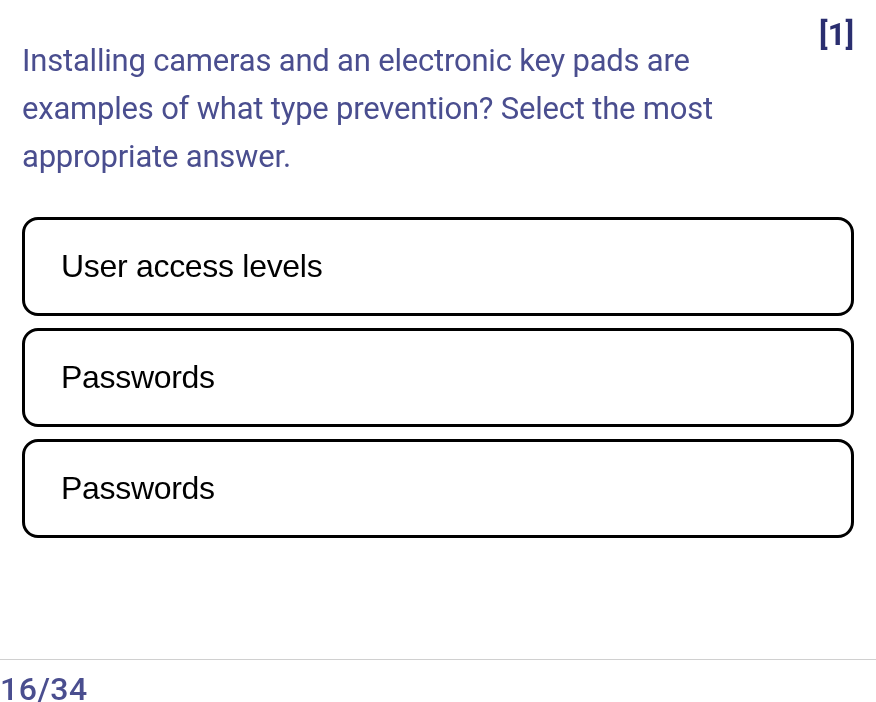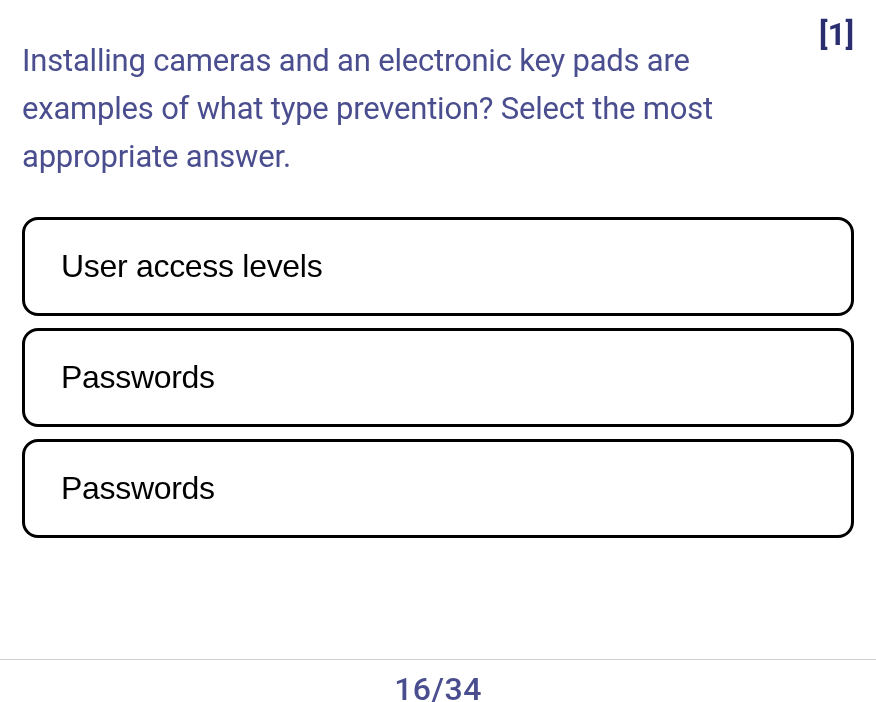--- a/index.html
+++ b/index.html
@@ -58,21 +58,20 @@
       width: 100%;
       letter-spacing: -0.3px;
     }
     .footer {
       position: absolute;
       bottom: 0;
       left: 0;
       right: 0;
       border-top: 1px solid #d0d0d0;
       padding-top: 4px;
-      text-align: center;
     }
     .page-number {
       color: #4a4e8f;
       font-size: 32px;
       font-weight: 500;
       letter-spacing: 0.5px;
       position: relative;
       top: 6px;
     }
   </style>

